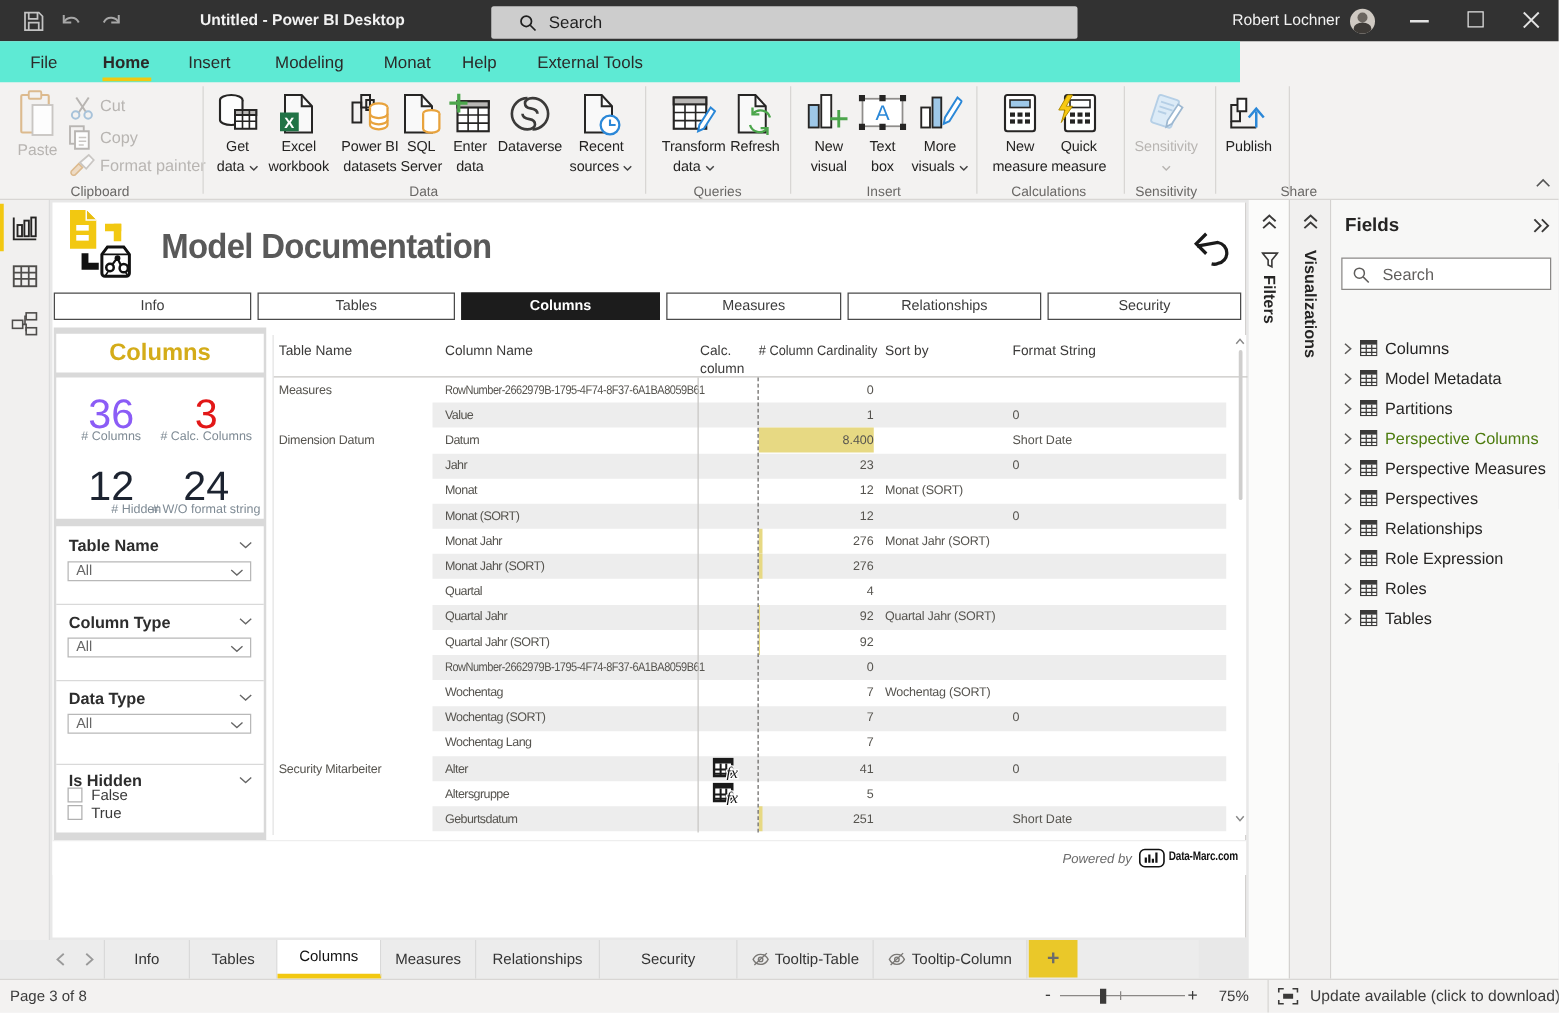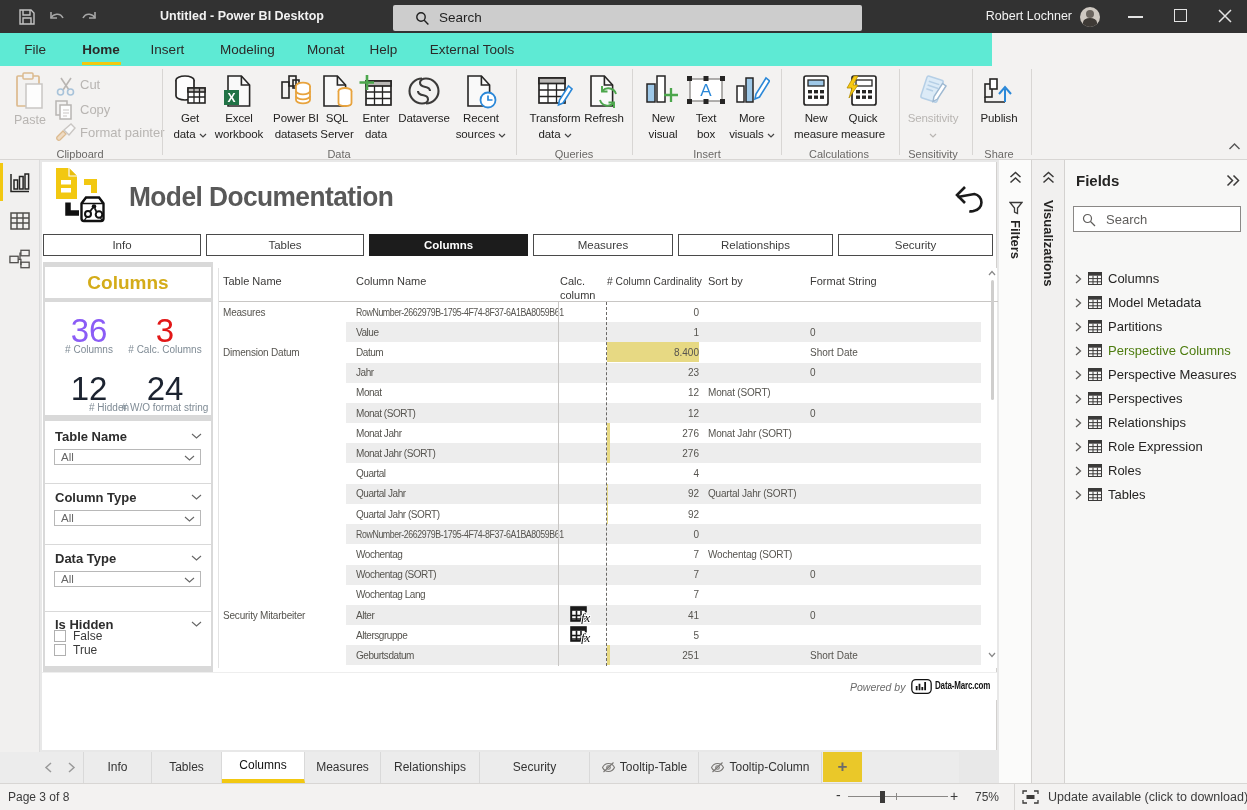--- a/index.html
+++ b/index.html
@@ -324,21 +324,21 @@
           <svg width="34" height="34" viewBox="0 0 34 34">
             <rect x="3" y="10" width="7" height="13" fill="none" stroke="#262524" stroke-width="1.6"></rect>
             <rect x="8" y="5" width="7" height="10" fill="#fff" stroke="#262524" stroke-width="1.6"></rect>
             <path d="M3 23v5h20" fill="none" stroke="#262524" stroke-width="1.6"></path>
             <path d="M23 28V15" stroke="#2b88d8" stroke-width="2"></path>
             <path d="M17 20l6-7 6 7" fill="none" stroke="#2b88d8" stroke-width="2"></path>
           </svg>
         </div>
         <div class="rlb">Publish</div>
       </div>
-      <div class="glb" style="left:949px;width:100px">Share</div>
+      <div class="glb" style="left:989px;width:100px">Share</div>
       <div class="vsep" style="left:1031px"></div>
       <svg class="ab" style="left:1228px;top:76px" width="13" height="9" viewBox="0 0 13 9">
         <path d="M1.5 7L6.5 2l5 5" fill="none" stroke="#555" stroke-width="1.4"></path>
       </svg>
     </div>
     <div class="ab" style="left:0;top:160px;width:1247px;height:623px;background:#e8e8e8">
       <div class="ab" style="left:0;top:0;width:40px;height:623px;background:#f1f0ef;border-right:1px solid #ddd">
 <div class="ab" style="left:0;top:3px;width:3px;height:38px;background:#f2c811"></div>
 <svg class="sbi" style="top:12px" viewBox="0 0 22 22">
           <path d="M2 2v17.5h18" fill="none" stroke="#252423" stroke-width="1.5"></path>

